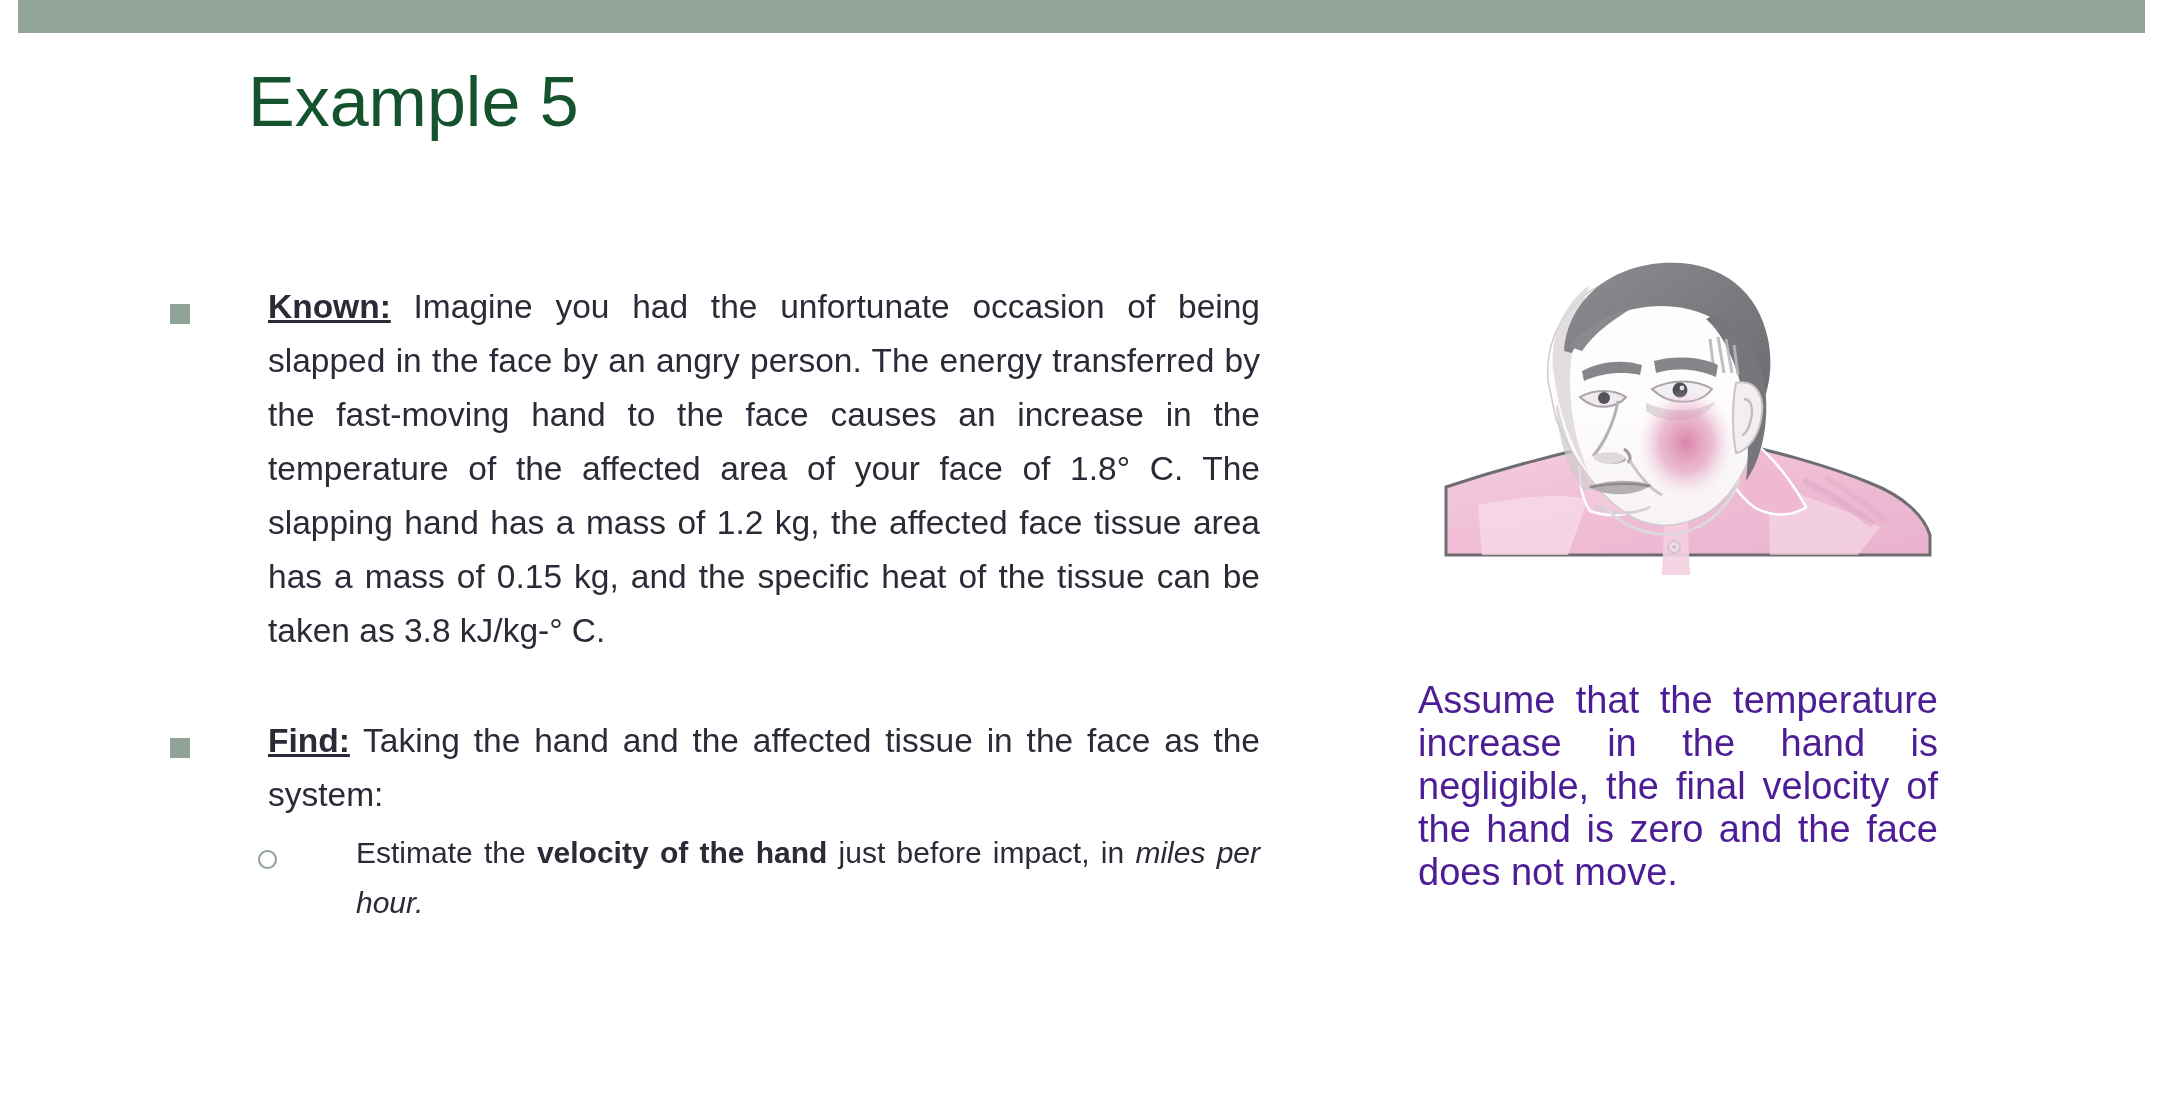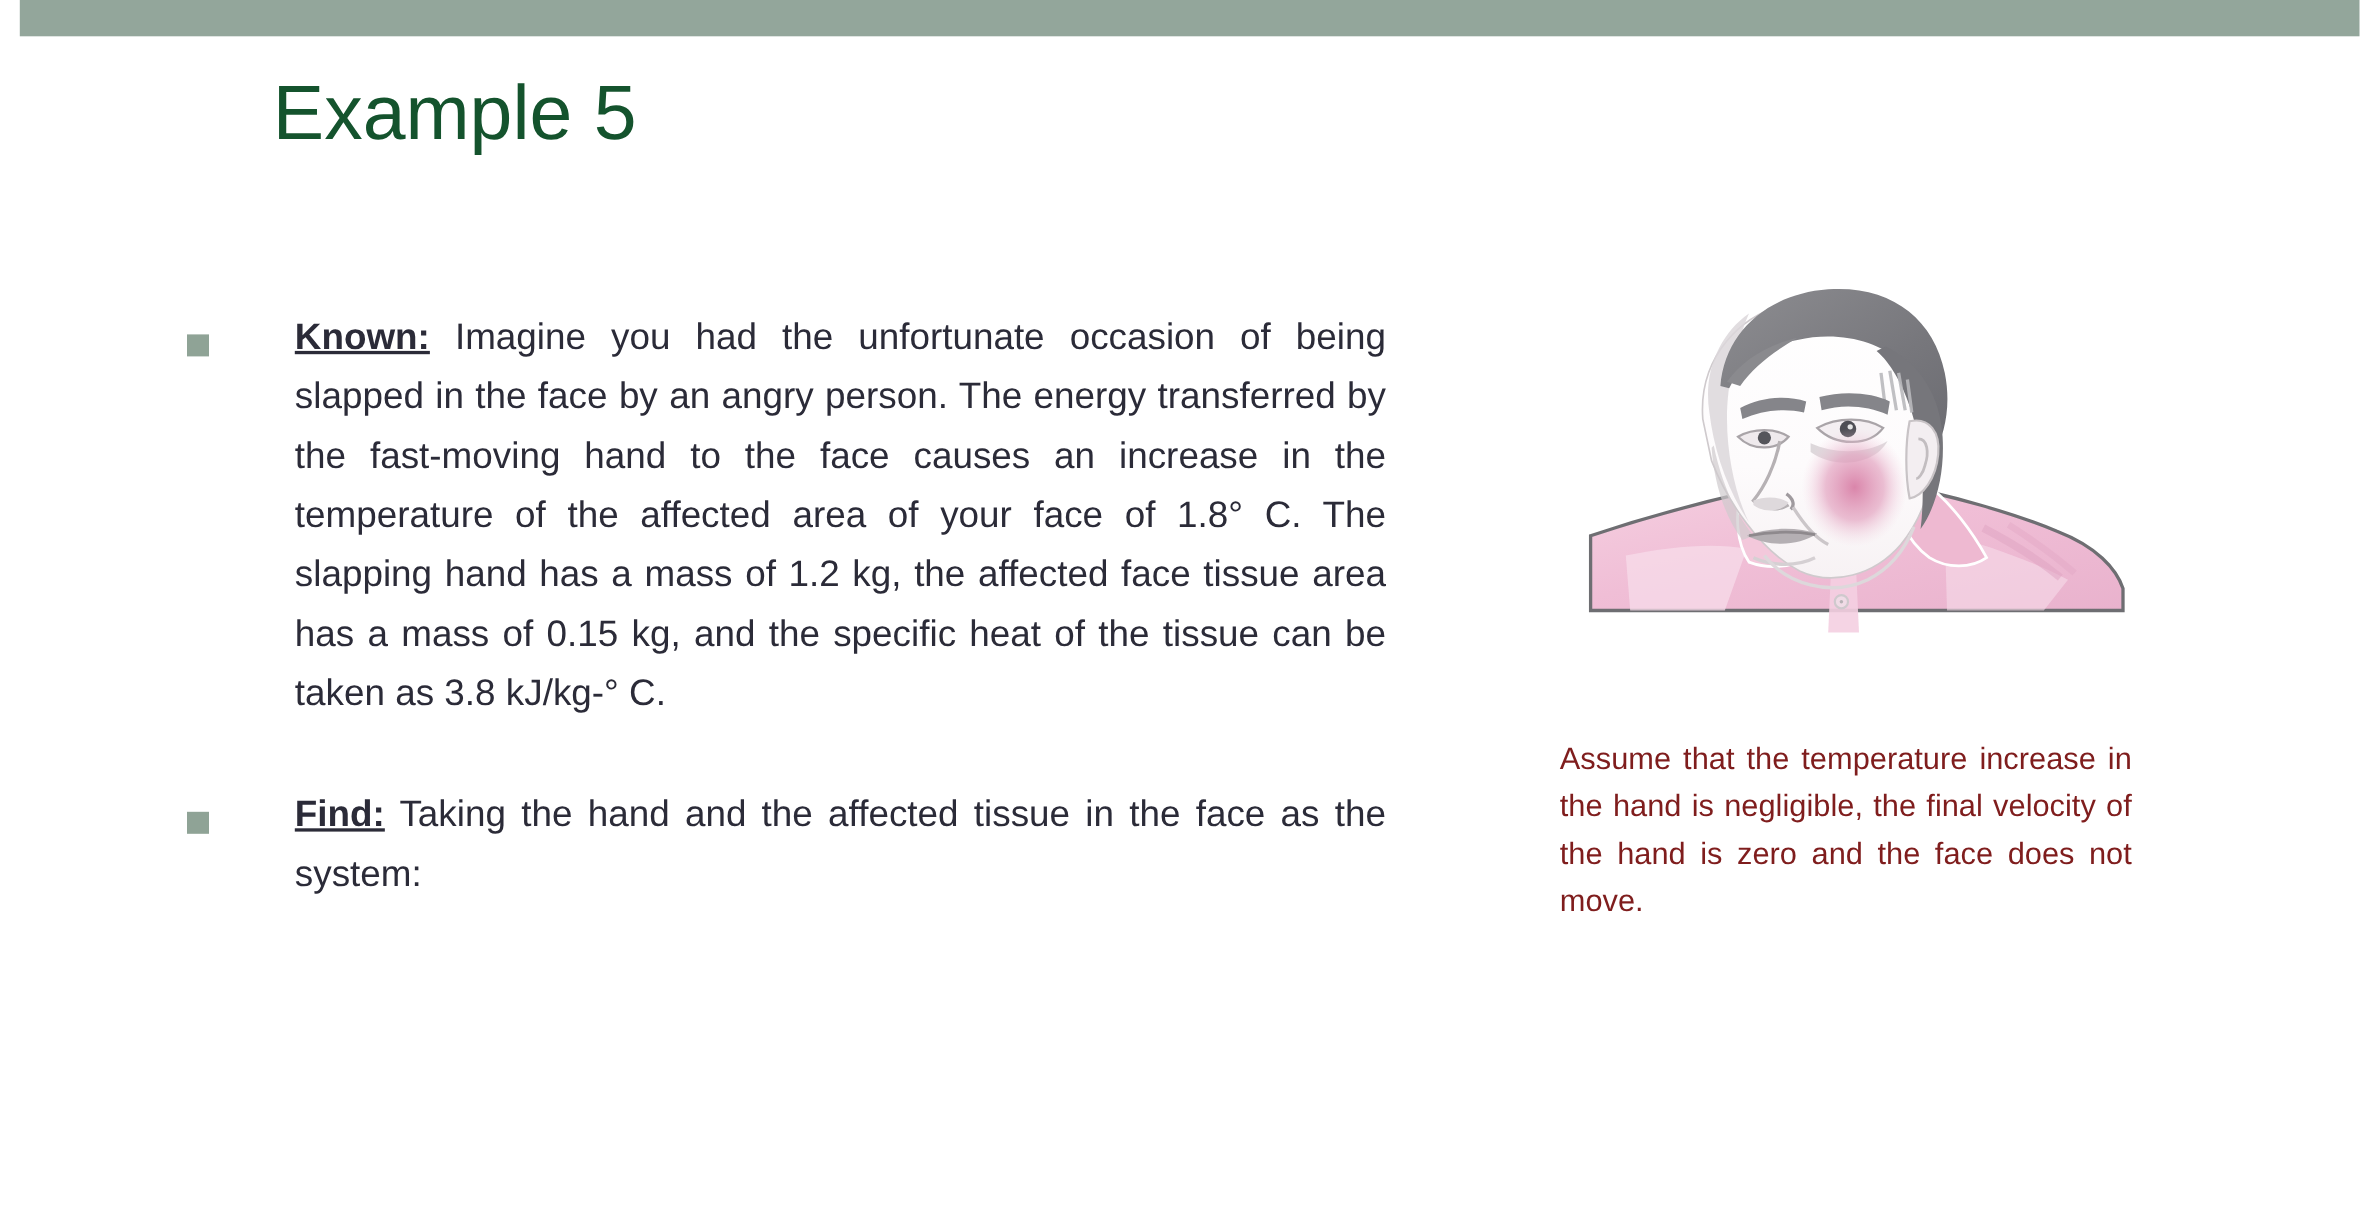--- a/index.html
+++ b/index.html
@@ -104,27 +104,27 @@
   }
 
   .portrait-wrap {
     position: relative;
     width: 560px;
     height: 400px;
   }
   .portrait-svg { display: block; width: 560px; height: 400px; }
 
   .caption {
-    margin-top: 13px;
+    margin-top: 24px;
     width: 520px;
-    font-size: 28px;
+    font-size: 38px;
     line-height: 43px;
     text-align: justify;
     text-justify: inter-word;
-    color: #7f1d1d;
+    color: #4c1d95;
   }
 </style>
 </head>
 <body>
 
 <div class="top-banner"></div>
 
 <div class="slide-title">Example 5</div>
 
 <div class="content-left">
@@ -134,20 +134,24 @@
     <p class="para"><span class="lead">Known:</span><span> Imagine you had the unfortunate occasion of being slapped in the face by an angry person.  The energy transferred by the fast-moving hand to the face causes an increase in the temperature of the affected area of your face of 1.8°  C. The slapping hand has a mass of 1.2 kg, the affected face tissue area has a mass of 0.15 kg, and the specific heat of the tissue can be taken as 3.8 kJ/kg-°  C.</span></p>
   </div>
 
   <div class="spacer-block"></div>
 
   <div class="bullet-row">
     <span class="sq-marker"></span>
     <p class="para"><span class="lead">Find:</span><span> Taking the hand and the affected tissue in the face as the system:</span></p>
   </div>
 
+  <div class="row-sub">
+    <span class="circ-marker"></span>
+    <p class="para lvl2"><span>Estimate the </span><span class="b">velocity of the hand</span><span> just before impact, in </span><span class="i">miles per hour.</span></p>
+  </div>
 
 </div>
 
 <div class="content-right">
 
   <div class="portrait-wrap">
     <svg class="portrait-svg" viewBox="0 0 560 400" xmlns="http://www.w3.org/2000/svg">
       <defs>
         <radialGradient id="slapGrad" cx="50%" cy="50%" r="50%">
           <stop offset="0%" stop-color="#d87fa6" stop-opacity="0.95"></stop>

